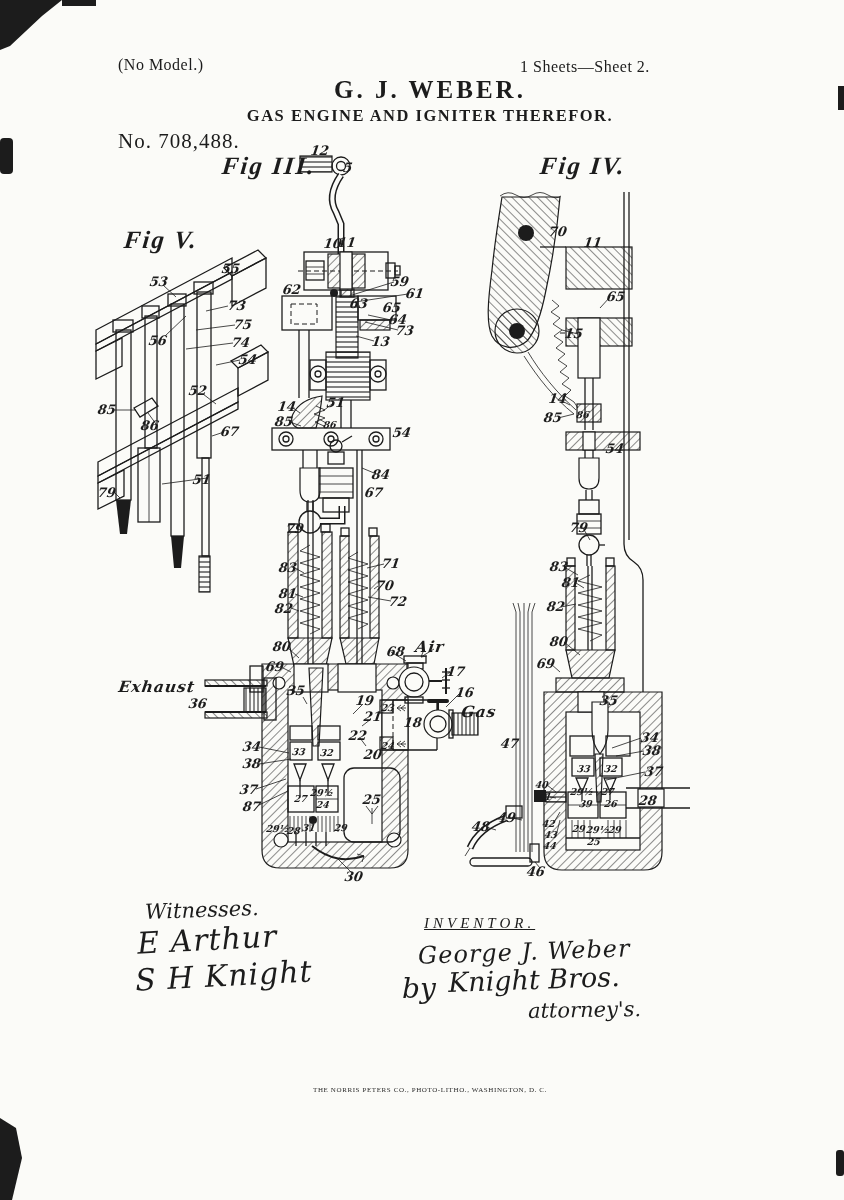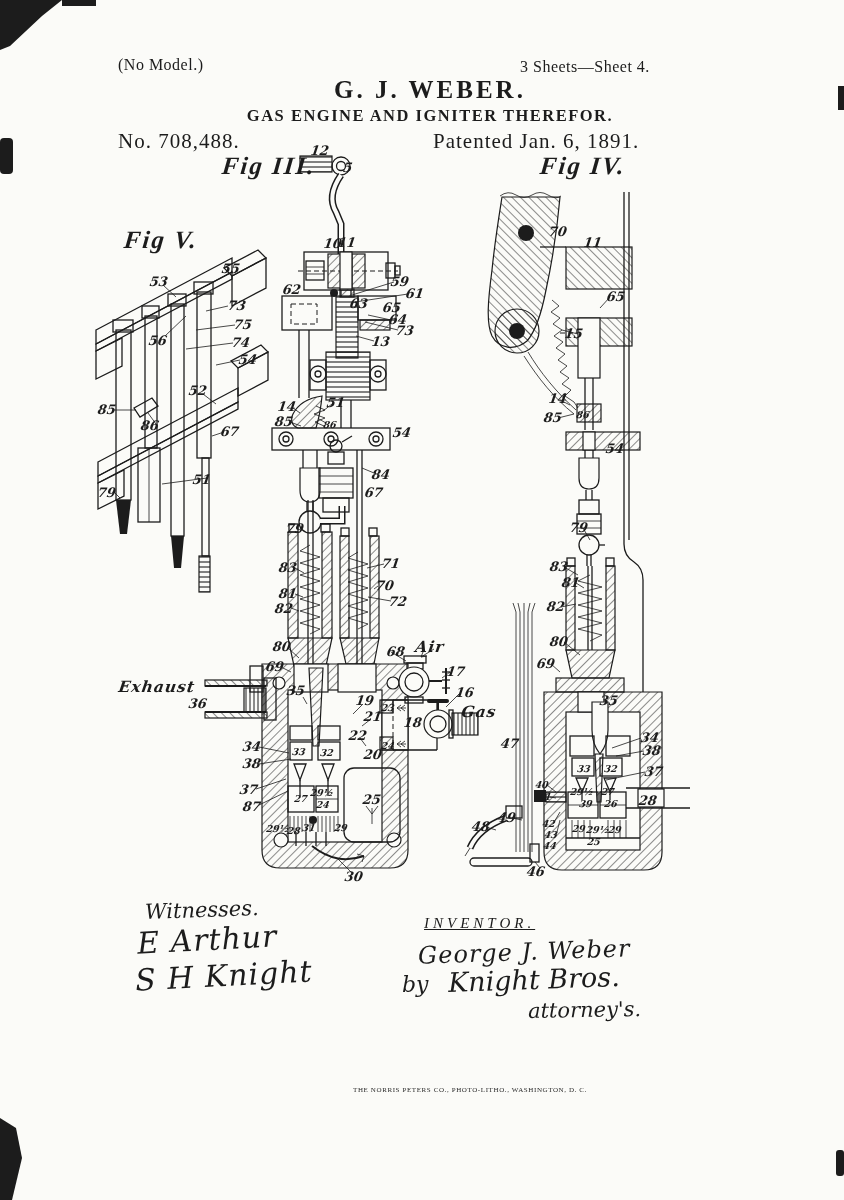--- a/index.html
+++ b/index.html
@@ -23,21 +23,21 @@
     font-size:13px; color:var(--ink); white-space:nowrap; z-index:5;
   }
   .plabel.sm { font-size:9.5px; }
   .plabel.lg { font-size:15.5px; letter-spacing:1px; font-weight:600; }
   
   .script { font-style:italic; font-family:"DejaVu Serif",serif; }
   .sig-caption { font-size:21px; transform:rotate(-2deg); }
   .sig-big { font-size:30px; transform:rotate(-3deg); letter-spacing:1px; }
   .inventor-caption { font-size:15px; letter-spacing:4px; font-style:italic; }
   .sig-med { font-size:24px; transform:rotate(-2deg); letter-spacing:1px; }
-  .sig-by { font-size:22px; }
+  .sig-by { font-size:28px; }
   .sig-atty { font-size:27px; transform:rotate(-2deg); }
   .sig-atty2 { font-size:21px; transform:rotate(-1deg); }
   .footer-line { font-size:7px; letter-spacing:0.6px; color:#2a2a2a; }
   svg .ln   { fill:none; stroke:var(--ink); stroke-width:1.3; }
   svg .ln2  { fill:none; stroke:var(--ink); stroke-width:2; }
   svg .thin { fill:none; stroke:var(--ink); stroke-width:0.8; }
   svg .dash { fill:none; stroke:var(--ink); stroke-width:1; stroke-dasharray:5 3; }
   svg .fh1  { fill:url(#h1); stroke:var(--ink); stroke-width:1.2; }
   svg .fh2  { fill:url(#h2); stroke:var(--ink); stroke-width:1.2; }
   svg .fthr { fill:url(#thr); stroke:var(--ink); stroke-width:1.2; }
@@ -46,25 +46,24 @@
   svg .inkf { fill:var(--ink); stroke:none; }
   svg .pipeo{ fill:none; stroke:var(--ink); stroke-width:7; }
   svg .pipei{ fill:none; stroke:var(--paper); stroke-width:4; }
 </style>
 </head>
 <body>
 
 <div class="sheet">
 
   <div class="abs small-print" style="left:118px; top:56px;">(No Model.)</div>
-  <div class="abs small-print" style="left:520px; top:58px;">3 Sheets—Sheet 4.</div>
+  <div class="abs small-print" style="left:520px; top:58px;">1 Sheets—Sheet 2.</div>
   <div class="abs name-line" style="left:430px; top:76px; transform:translateX(-50%);">G. J. WEBER.</div>
   <div class="abs title-line" style="left:430px; top:106px; transform:translateX(-50%);">GAS ENGINE AND IGNITER THEREFOR.</div>
   <div class="abs num-line" style="left:118px; top:129px;">No. 708,488.</div>
-  <div class="abs num-line" style="left:433px; top:129px;">Patented Jan. 6, 1891.</div>
 
   <div class="abs fig-title" style="left:222px; top:152px;">Fig III.</div>
   <div class="abs fig-title" style="left:540px; top:152px;">Fig IV.</div>
   <div class="abs fig-title" style="left:124px; top:226px;">Fig V.</div>
 
   <svg width="844" height="1200" viewBox="0 0 844 1200" style="position:absolute;left:0;top:0;">
     <defs>
       <pattern id="h1" width="6" height="6" patternUnits="userSpaceOnUse" patternTransform="rotate(45)">
         <line x1="0" y1="0" x2="0" y2="6" stroke="#1c1c1c" stroke-width="1"></line>
       </pattern>
@@ -569,14 +568,14 @@
 
   <div class="abs script sig-caption" style="left:145px; top:898px;">Witnesses.</div>
   <div class="abs script sig-big" style="left:137px; top:922px;">E Arthur</div>
   <div class="abs script sig-big" style="left:135px; top:958px;">S H Knight</div>
   <div class="abs inventor-caption" style="left:424px; top:915px;text-decoration:underline;">INVENTOR.</div>
   <div class="abs script sig-med" style="left:418px; top:938px;">George J. Weber</div>
   <div class="abs script sig-by" style="left:402px; top:972px;">by</div>
   <div class="abs script sig-atty" style="left:448px; top:964px;">Knight Bros.</div>
   <div class="abs script sig-atty2" style="left:528px; top:998px;">attorney's.</div>
 
-  <div class="abs footer-line" style="left:430px; top:1086px; transform:translateX(-50%);margin-left:40px;">THE NORRIS PETERS CO., PHOTO-LITHO., WASHINGTON, D. C.</div>
+  <div class="abs footer-line" style="left:430px; top:1086px; transform:translateX(-50%);">THE NORRIS PETERS CO., PHOTO-LITHO., WASHINGTON, D. C.</div>
 </div>
 
 </body></html>

